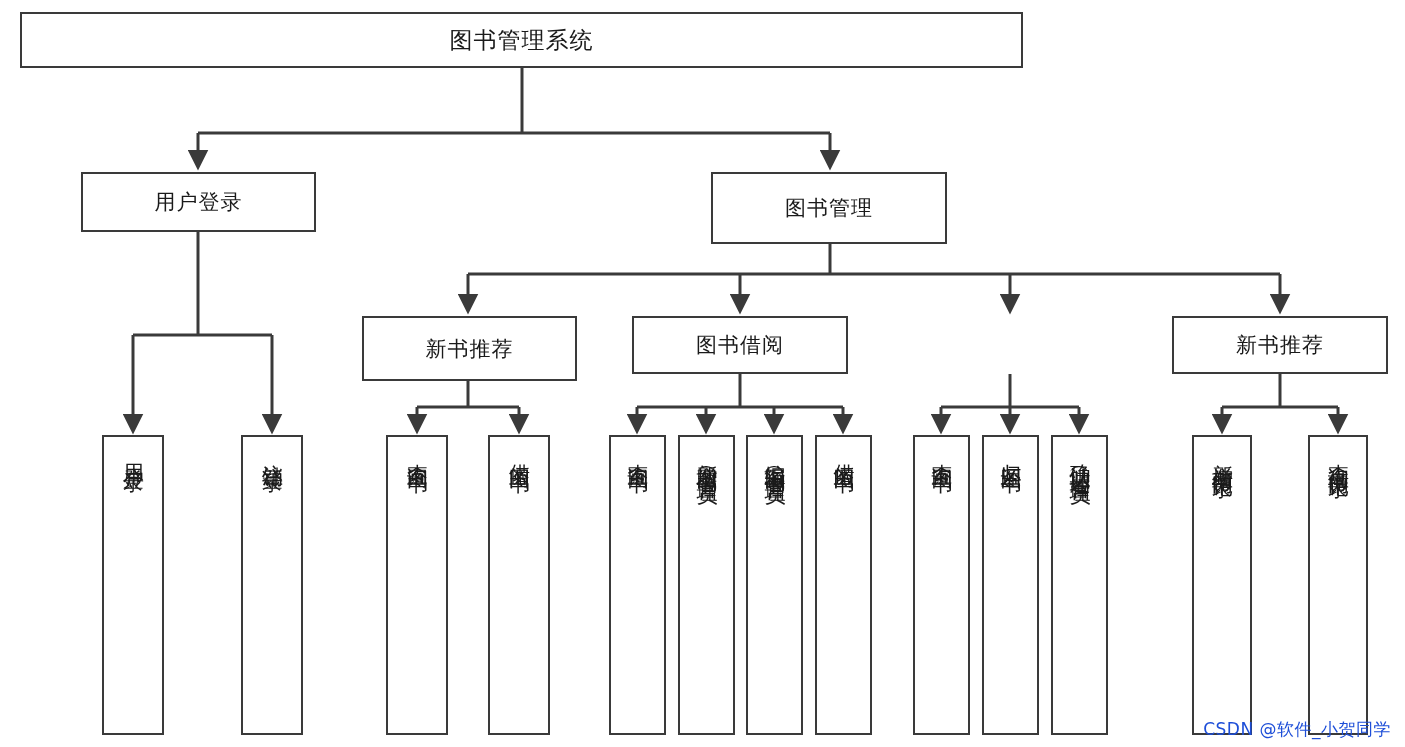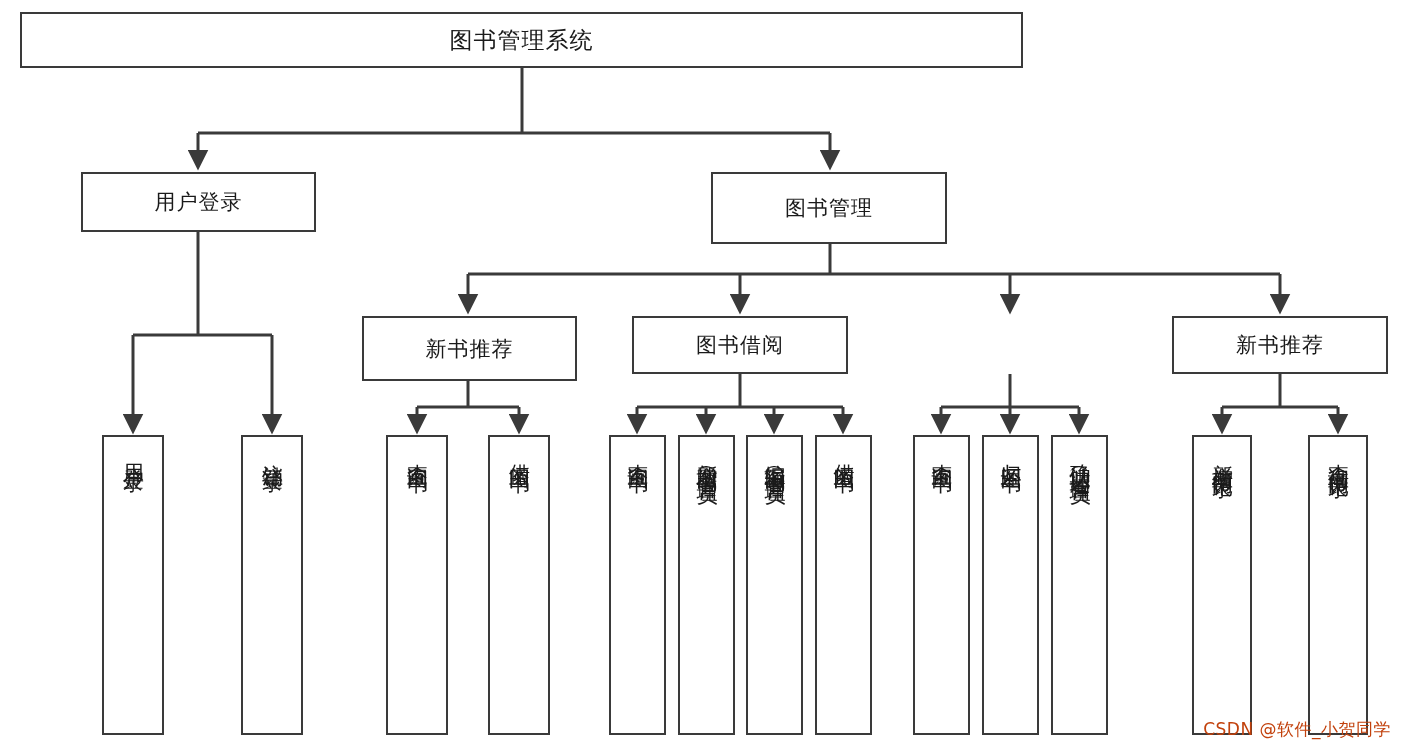--- a/index.html
+++ b/index.html
@@ -66,21 +66,21 @@
   .htext {
     white-space: nowrap;
     letter-spacing: 1px;
   }
   
   #watermark {
     position: absolute;
     right: 14px;
     bottom: 6px;
     font-size: 17px;
-    color: #c2410c;
+    color: #1d4ed8;
     letter-spacing: 0.5px;
     white-space: nowrap;
     z-index: 3;
   }
 </style>
 </head>
 <body>
 
 <div id="canvas">
 

